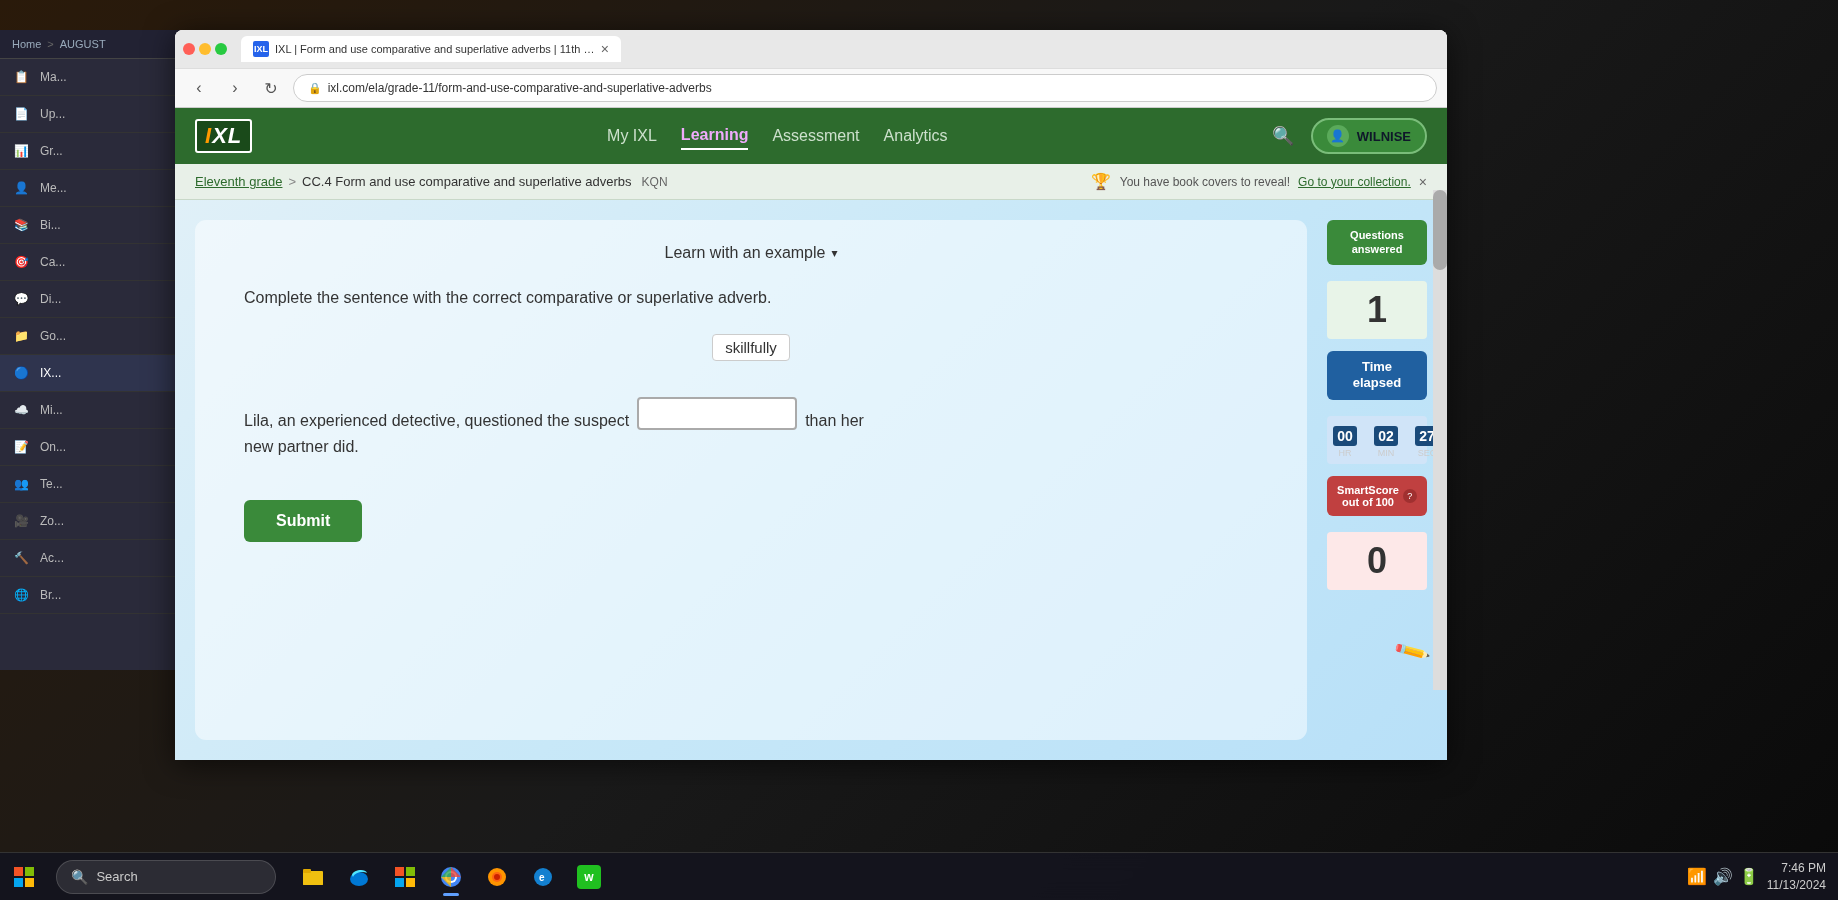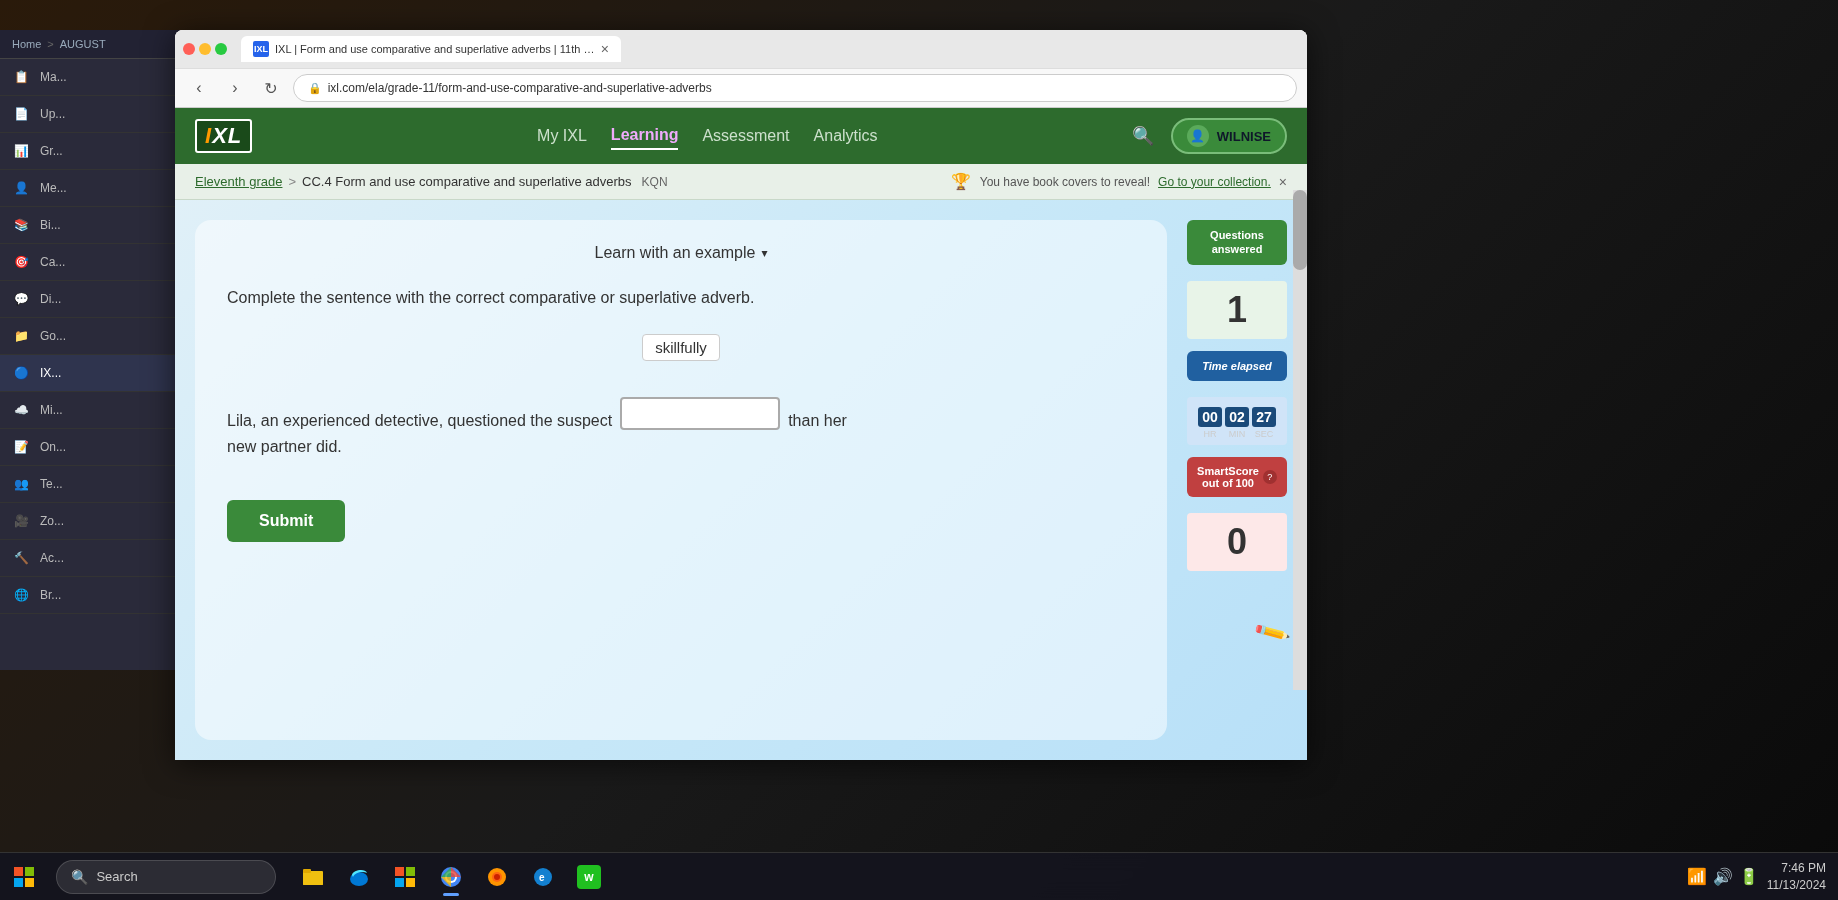--- a/index.html
+++ b/index.html
@@ -127,21 +127,21 @@
       font-size: 12px;
       text-align: right;
       line-height: 1.4;
     }
 
     
     .browser-window {
       position: absolute;
       top: 30px;
       left: 175px;
-      width: 1132px;
+      width: 1272px;
       height: 730px;
       background: #fff;
       border-radius: 8px 8px 0 0;
       box-shadow: 0 4px 30px rgba(0,0,0,0.6);
       display: flex;
       flex-direction: column;
       overflow: hidden;
     }
 
     
@@ -435,22 +435,22 @@
       padding: 20px;
       display: flex;
       gap: 20px;
       overflow: hidden;
     }
 
     
     .question-area {
       flex: 1;
       background: rgba(255,255,255,0.5);
-      border-radius: 16px;
-      padding: 24px 32px;
+      border-radius: 11px;
+      padding: 24px 49px;
       position: relative;
     }
 
     .learn-example-btn {
       display: flex;
       align-items: center;
       justify-content: center;
       gap: 6px;
       margin-bottom: 24px;
       cursor: pointer;
@@ -606,31 +606,29 @@
     .time-elapsed-btn {
       background: #2060a0;
       color: #fff;
       border-radius: 6px;
       padding: 8px 10px;
       text-align: center;
       cursor: pointer;
     }
 
     .te-label {
-      font-size: 11px;
+      font-size: 13px;
       font-weight: 600;
       line-height: 1.3;
-      font-style: italic;
     }
 
     .time-display {
       display: flex;
-      gap: 3px;
+      gap: 17px;
       margin-top: 4px;
-      justify-content: center;
     }
 
     .time-unit {
       text-align: center;
     }
 
     .time-value {
       background: #1a4a7a;
       color: #fff;
       font-size: 14px;

